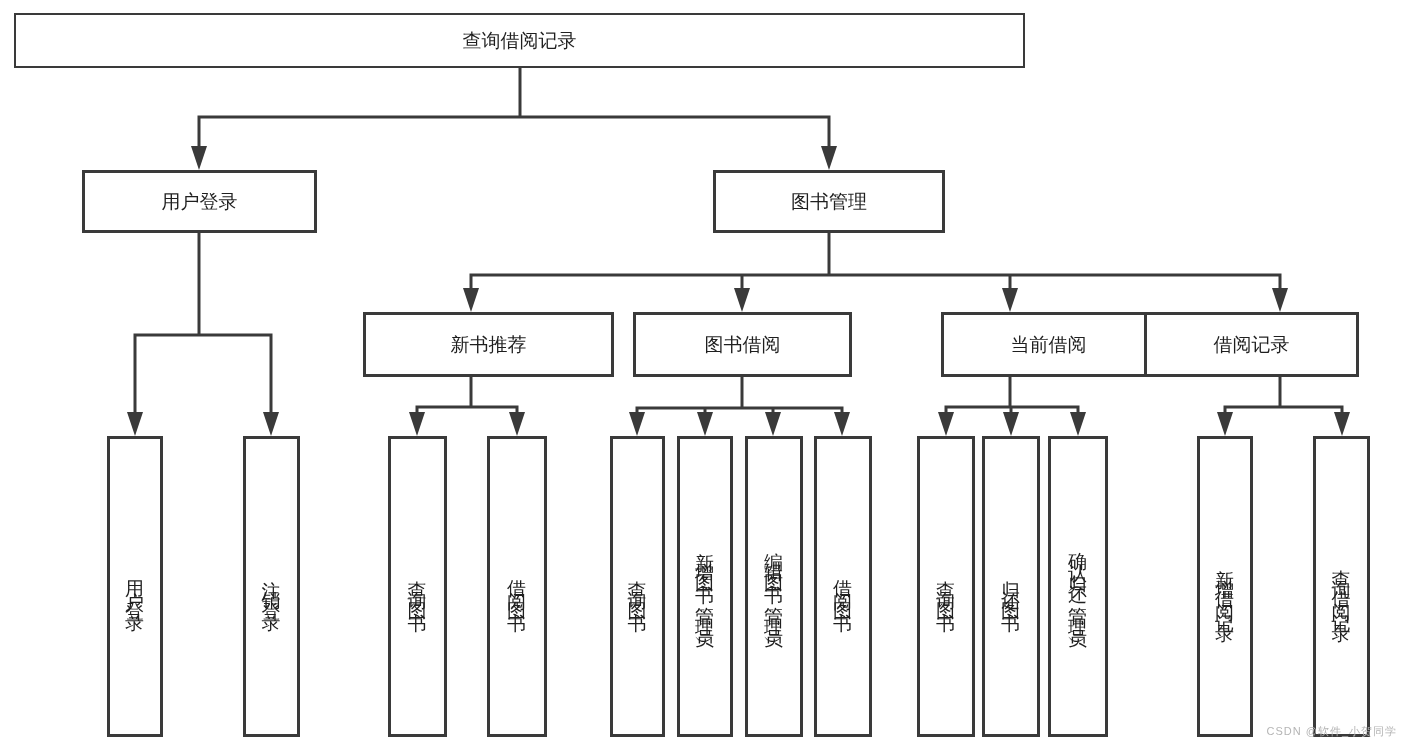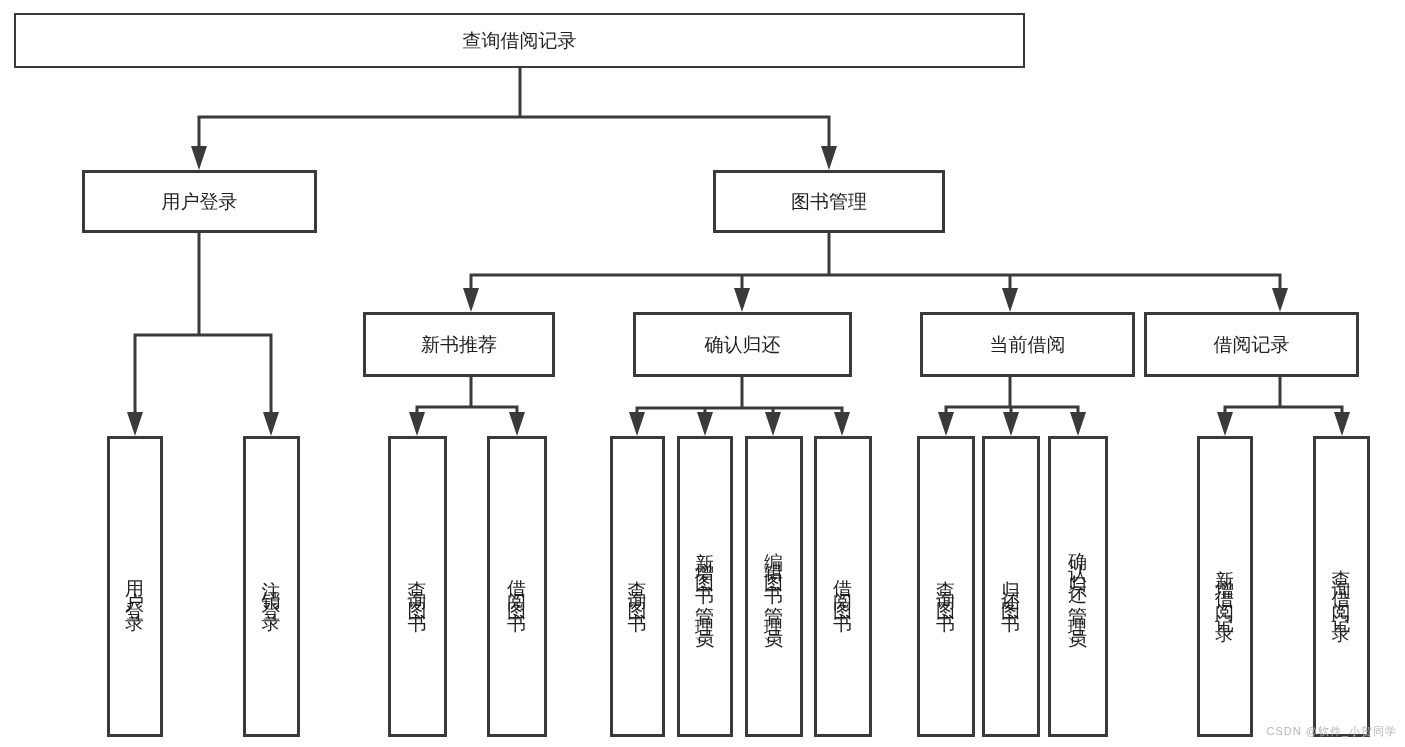--- a/index.html
+++ b/index.html
@@ -95,27 +95,27 @@
     <span>查询借阅记录</span>
   </div>
 
   <div class="node" style="left:82px;top:170px;width:235px;height:63px;">
     <span>用户登录</span>
   </div>
   <div class="node" style="left:713px;top:170px;width:232px;height:63px;">
     <span>图书管理</span>
   </div>
 
-  <div class="node" style="left:363px;top:312px;width:192px;height:65px;">
+  <div class="node" style="left:363px;top:312px;width:251px;height:65px;">
     <span>新书推荐</span>
   </div>
   <div class="node" style="left:633px;top:312px;width:219px;height:65px;">
-    <span>确认归还</span>
+    <span>图书借阅</span>
   </div>
-  <div class="node" style="left:920px;top:312px;width:215px;height:65px;">
+  <div class="node" style="left:941px;top:312px;width:215px;height:65px;">
     <span>当前借阅</span>
   </div>
   <div class="node" style="left:1144px;top:312px;width:215px;height:65px;">
     <span>借阅记录</span>
   </div>
 
   <div class="vnode" style="left:107px;top:436px;width:56px;height:301px;">
     <span class="vtext">用户登录</span>
   </div>
   <div class="vnode" style="left:243px;top:436px;width:57px;height:301px;">

